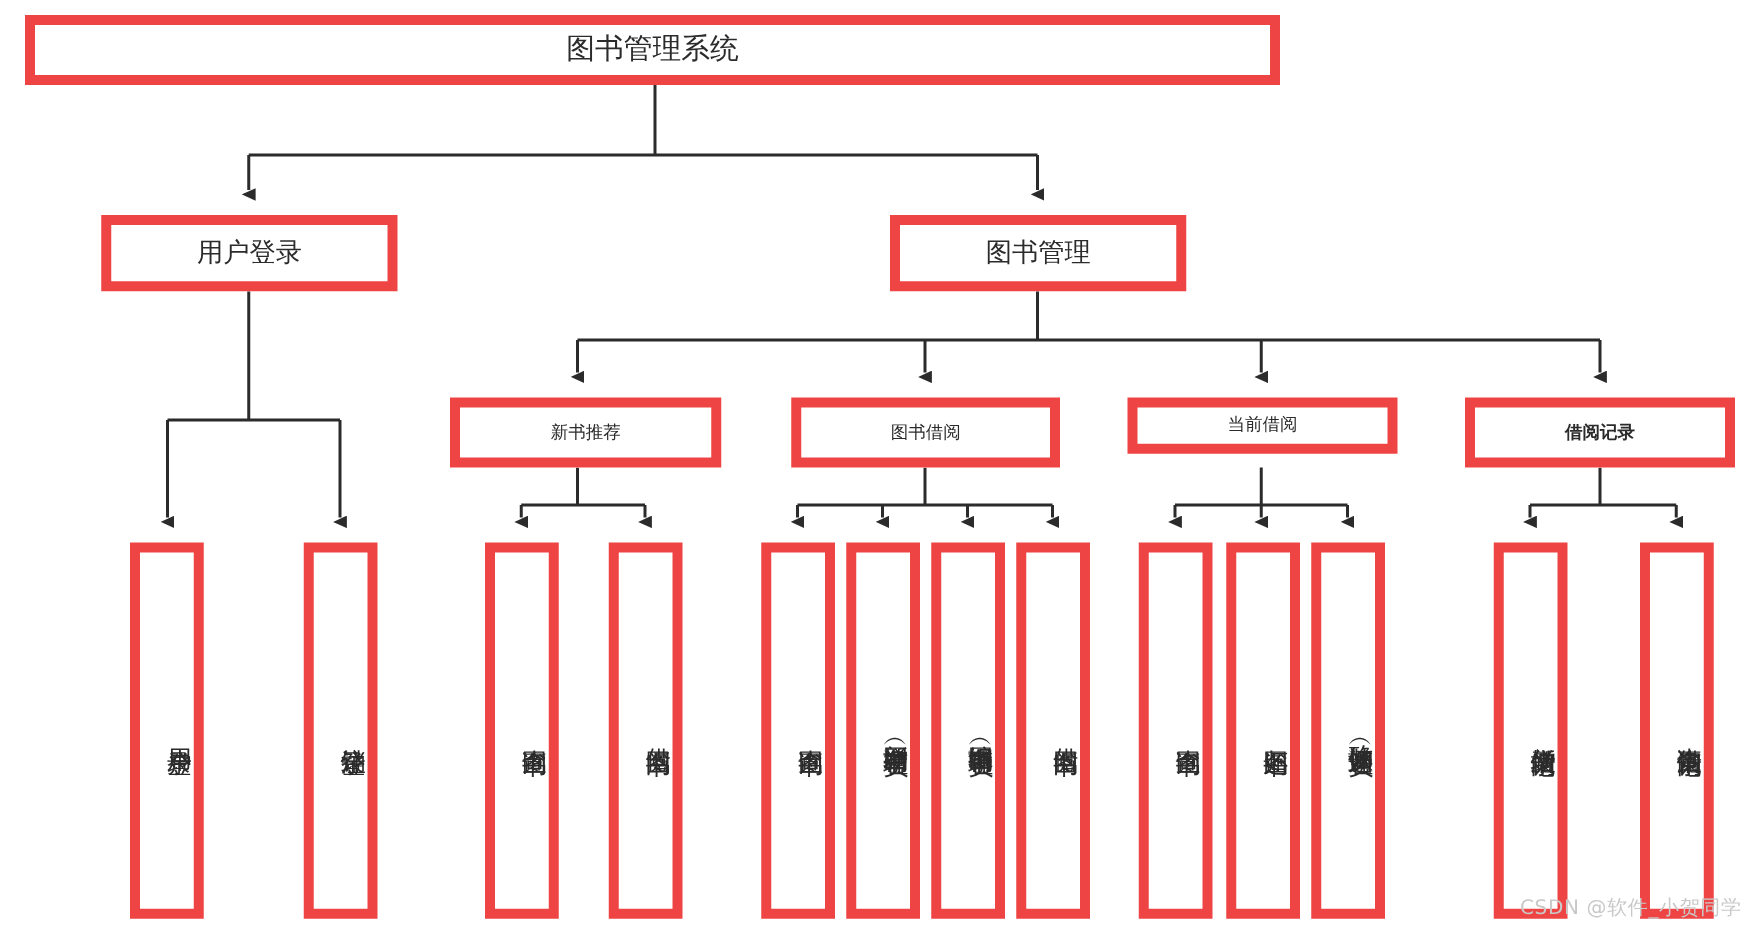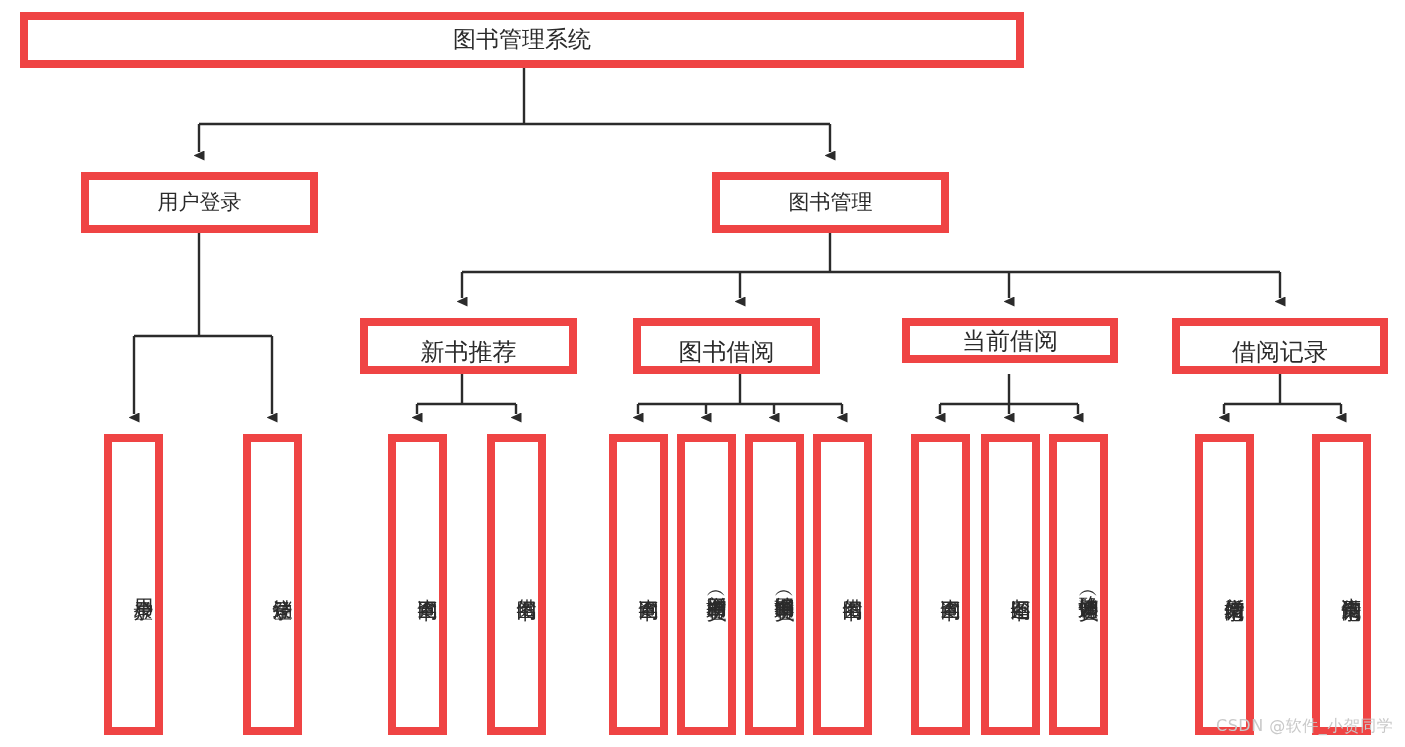--- a/index.html
+++ b/index.html
@@ -35,22 +35,21 @@
     text-align: center;
     line-height: 1.18;
   }
   .node.root {
     font-size: 23px;
   }
   .node.level2 {
     font-size: 21px;
   }
   .node.level3 {
-    font-size: 24px;
-    align-items: flex-end;
+    font-size: 14px;
   }
   .node.leaf {
     font-size: 20px;
     writing-mode: vertical-rl;
     text-orientation: upright;
     padding-top: 6px;
     padding-bottom: 6px;
     align-items: flex-start;
     justify-content: center;
     letter-spacing: 1px;
@@ -131,27 +130,27 @@
   <div class="node level2" style="left:81px; top:172px; width:237px; height:61px;">
     <span>用户登录</span>
   </div>
   <div class="node level2" style="left:712px; top:172px; width:237px; height:61px;">
     <span>图书管理</span>
   </div>
 
   <div class="node level3" style="left:360px; top:318px; width:217px; height:56px;">
     <span>新书推荐</span>
   </div>
-  <div class="node level3" style="left:633px; top:318px; width:187px; height:56px;">
+  <div class="node level3" style="left:633px; top:318px; width:215px; height:56px;">
     <span>图书借阅</span>
   </div>
   <div class="node level3" style="left:902px; top:318px; width:216px; height:45px;">
     <span>当前借阅</span>
   </div>
-  <div class="node level3" style="left:1172px; top:318px; width:216px; height:56px;">
+  <div class="node level3" style="left:1172px; top:318px; width:216px; height:56px;font-weight:bold;">
     <span>借阅记录</span>
   </div>
 
   <div class="node leaf" style="left:104px; top:434px; width:59px; height:301px;">
     <span class="leaf-label">用户登录</span>
   </div>
   <div class="node leaf" style="left:243px; top:434px; width:59px; height:301px;">
     <span class="leaf-label">注销登录</span>
   </div>
 

